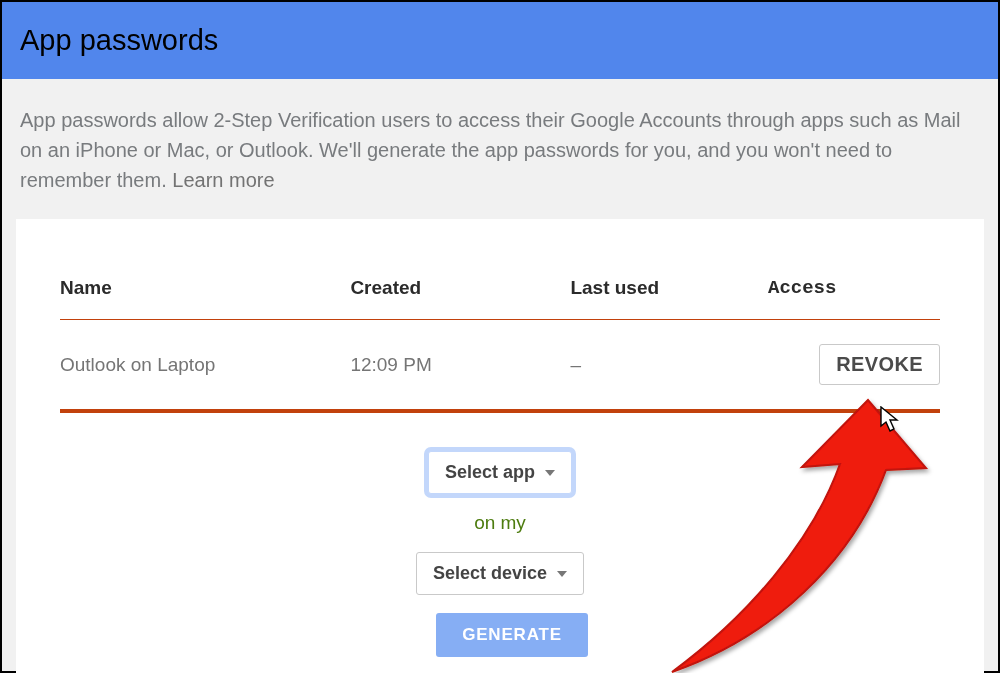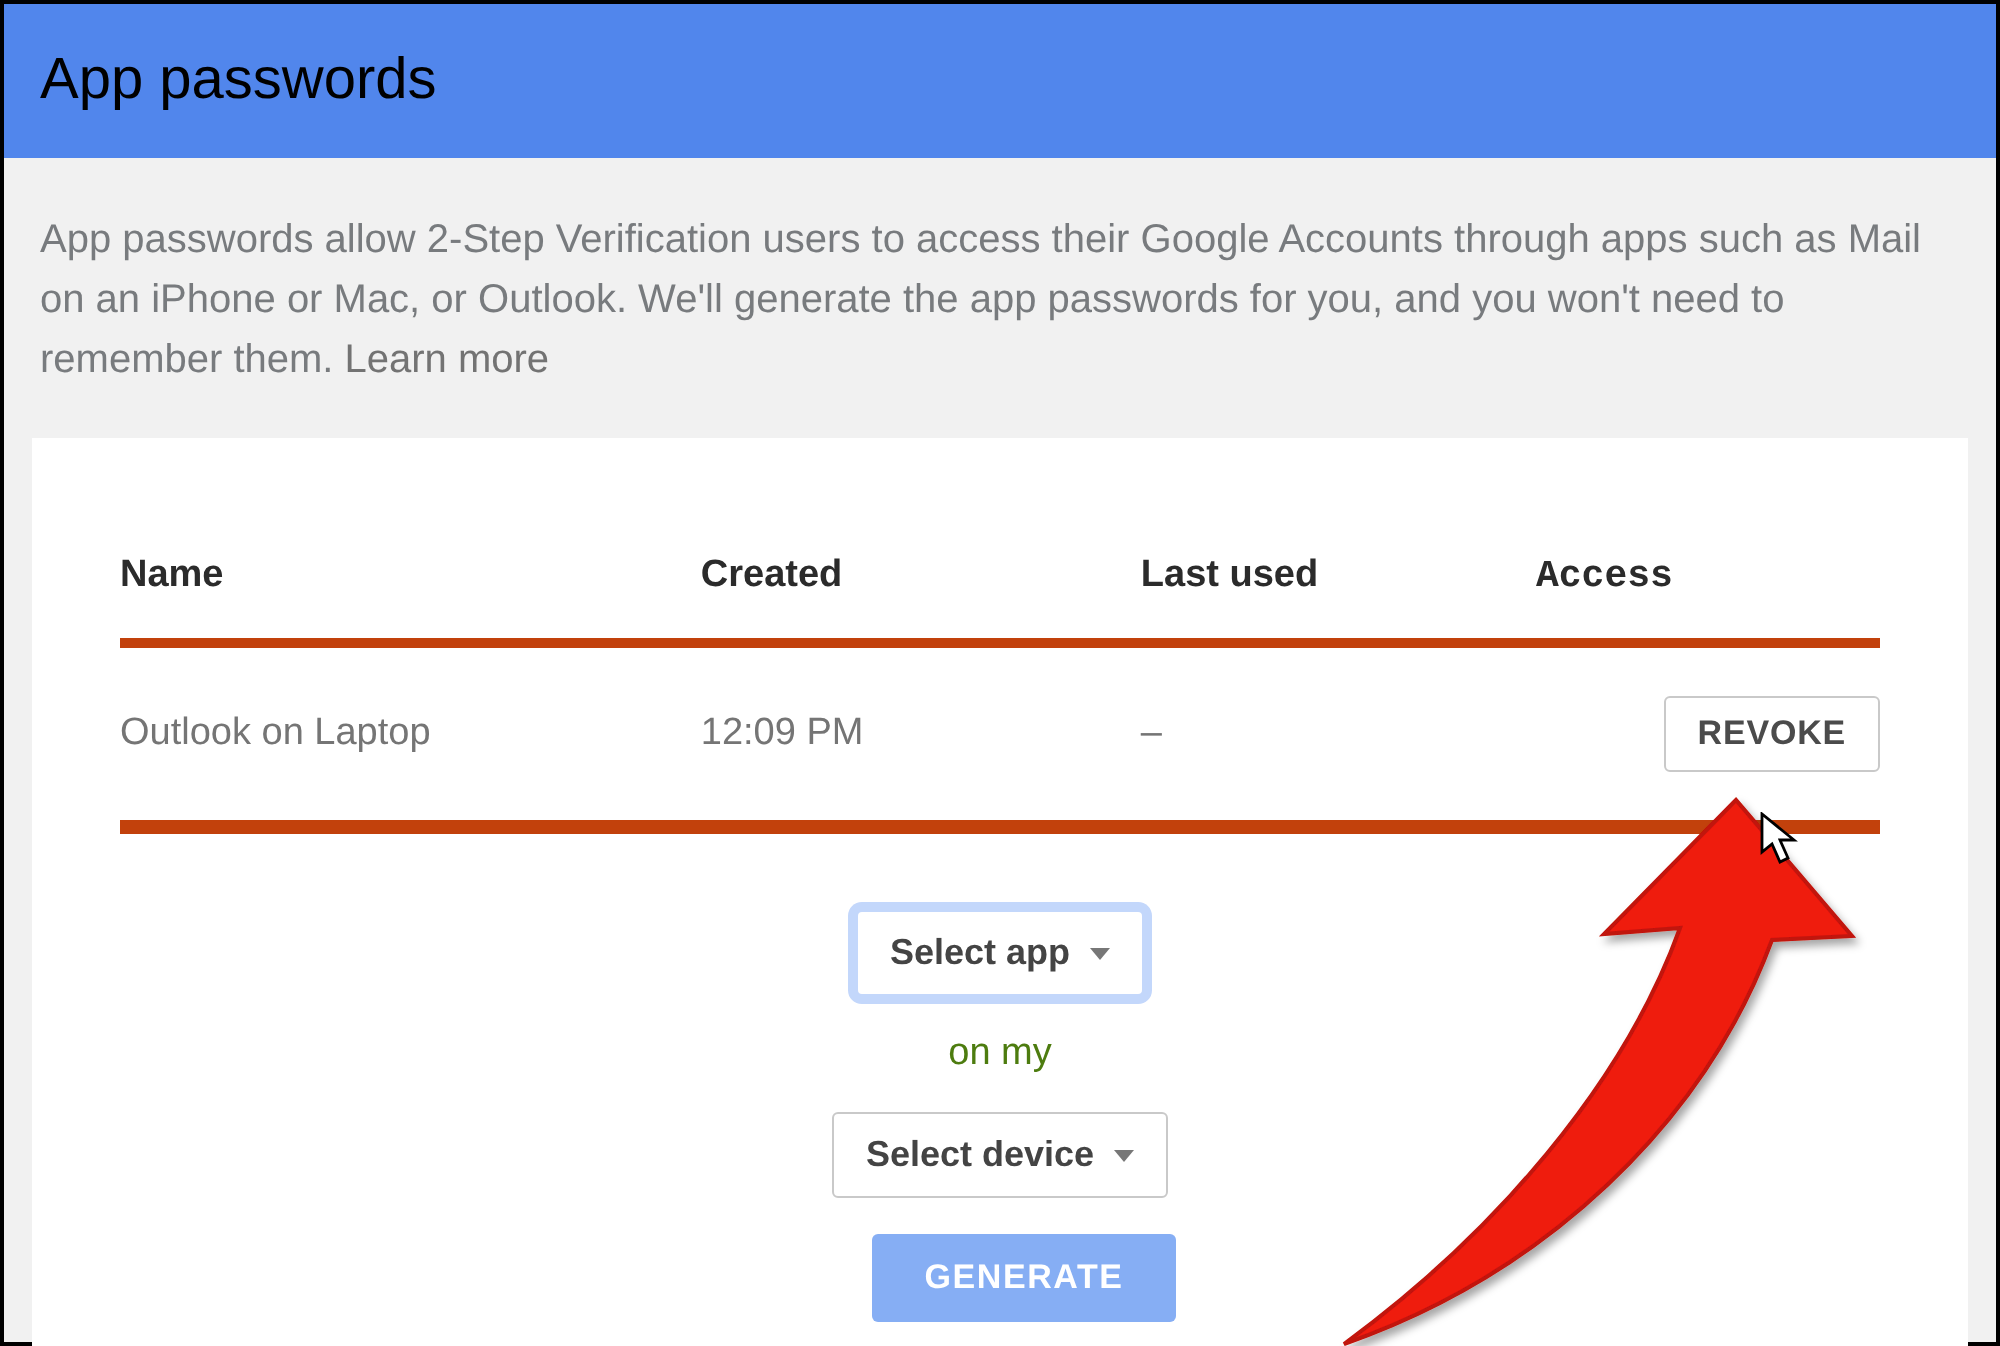--- a/index.html
+++ b/index.html
@@ -45,43 +45,43 @@
     table {
       width: 100%;
       border-collapse: collapse;
     }
     thead th {
       text-align: left;
       font-size: 19px;
       font-weight: 700;
       color: #2b2b2b;
       padding: 0 0 20px 0;
-      border-bottom: 5px solid #c2410c;
+      border-bottom: 1px solid #c2410c;
     }
     tbody td {
       font-size: 19px;
       color: #757575;
       padding: 24px 0;
-      border-bottom: 7px solid #c2410c;
+      border-bottom: 4px solid #c2410c;
       vertical-align: middle;
     }
     .col-name { width: 33%; }
     .col-created { width: 25%; }
     .col-lastused { width: 22%; }
     .col-access { width: 20%; text-align: left; }
     thead th.col-access { text-align: left; padding-left: 4px; font-family: Liberation Mono, monospace;}
     tbody td.col-access { text-align: right; }
     .revoke-btn {
       display: inline-block;
       border: 1px solid #c9c9c9;
       border-radius: 3px;
       background: #fff;
       color: #4b4b4b;
       font-weight: 700;
-      font-size: 17px;
+      font-size: 20px;
       padding: 8px 16px;
       letter-spacing: 0.4px;
       cursor: pointer;
     }
     .controls-row {
       margin-top: 38px;
       display: flex;
       align-items: center;
       gap: 18px;
       flex-direction: column;

